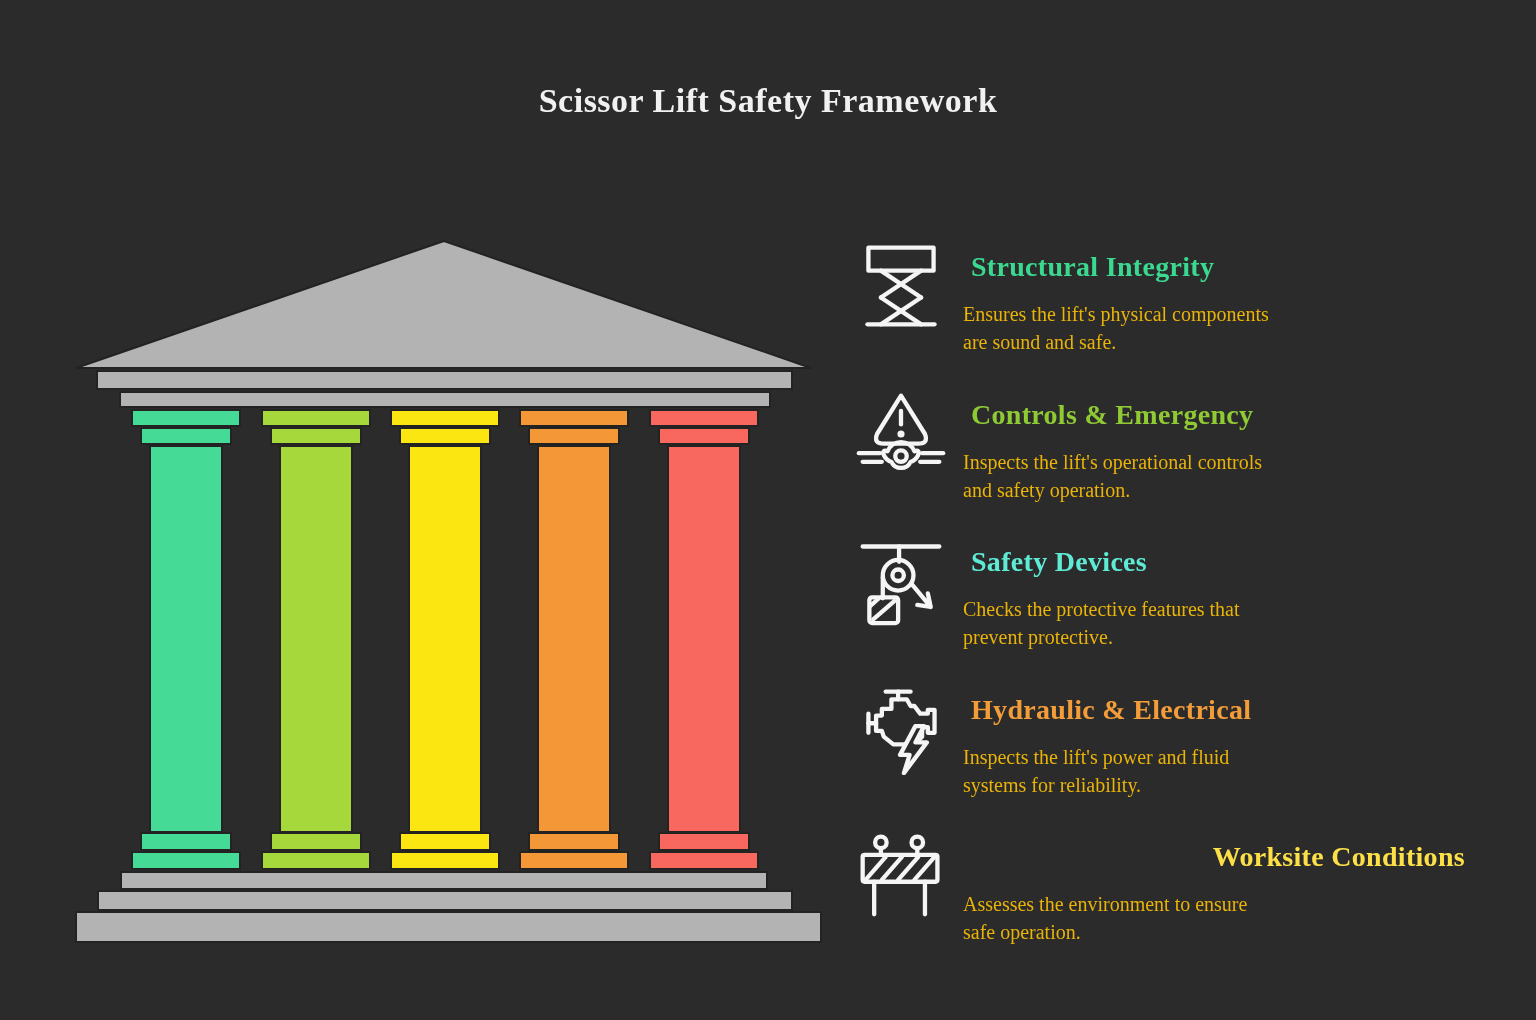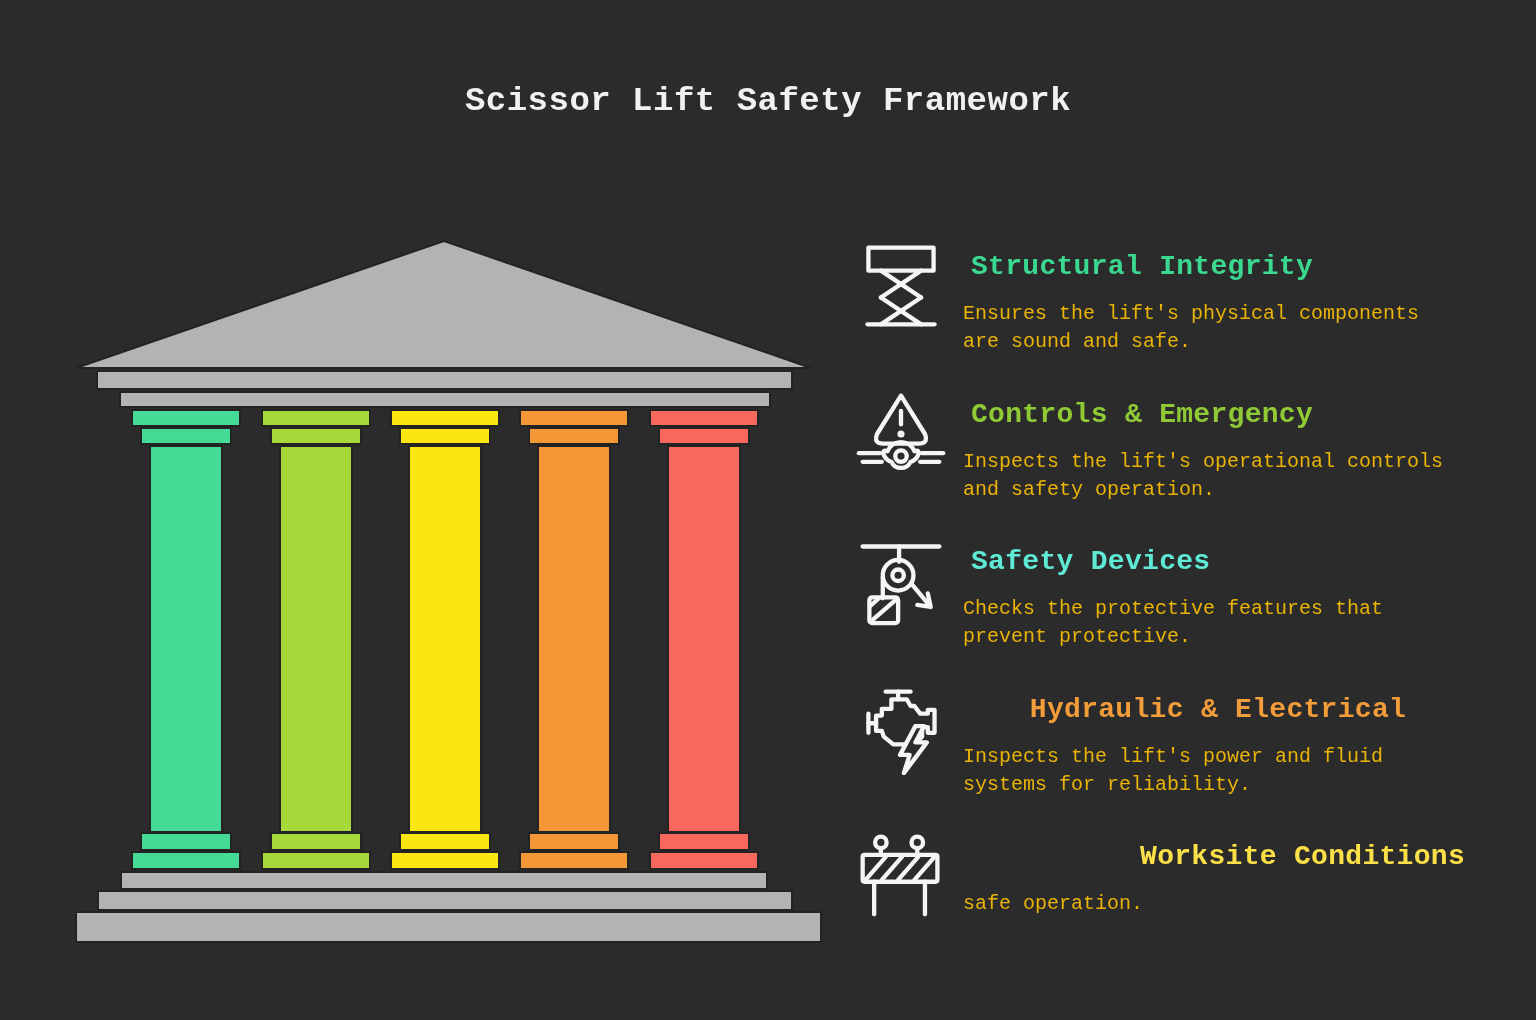--- a/index.html
+++ b/index.html
@@ -1,21 +1,21 @@
 <!DOCTYPE html>
 <html><head>
 <meta charset="utf-8">
 <style>
   html,body{margin:0;padding:0;background:#1e1e1e;}
   #canvas{
     position:relative;
     width:1536px;height:1020px;
     background:#2B2B2B;
     overflow:hidden;
-    font-family:Liberation Mono, monospace;
+    font-family:Liberation Serif, serif;
   }
   .title{
     position:absolute;
     top:82px;left:0;width:100%;
     text-align:center;
     font-size:34px;font-weight:bold;
     letter-spacing:0.5px;
     color:#F1F1F1;
   }
   .temple{position:absolute;left:0;top:0;}
@@ -186,21 +186,21 @@
           <line x1="32" y1="9" x2="58" y2="9"></line>
           <line x1="45" y1="9" x2="45" y2="17"></line>
           <path d="M28 27 L38 27 L38 17 L54 17 L58 24 L62 24 L68 32 L76 32 L76 28 L83 28 L83 52 L76 52 L76 46 L70 46 L70 56 L62 64 L40 64 L30 56 L28 50 L22 50 L22 34 L28 34 Z"></path>
           <line x1="14" y1="42" x2="22" y2="42"></line>
           <line x1="14" y1="32" x2="14" y2="52"></line>
         </g>
         <path d="M63 45 L47 75 L57 75 L51 94 L75 62 L63 62 L72 45 Z" fill="#2B2B2B" stroke="#F5F5F5" stroke-width="4.5" stroke-linejoin="round"></path>
       </svg>
     </div>
     <div class="section-text">
-      <h2 class="section-heading" style="color: rgb(243, 156, 58); text-align: center;">Hydraulic &amp; Electrical</h2>
+      <h2 class="section-heading" style="color: rgb(243, 156, 58);">Hydraulic &amp; Electrical</h2>
       <div class="section-desc">
         <div>Inspects the lift's power and fluid</div>
         <div>systems for reliability.</div>
       </div>
     </div>
   </div>
 
   <div class="section" style="top:830px">
     <div class="icon-box">
       <svg viewBox="0 0 96 96">
@@ -215,18 +215,19 @@
           <line x1="45" y1="52" x2="66" y2="28"></line>
           <line x1="62" y1="52" x2="83" y2="28"></line>
           <line x1="20" y1="54" x2="20" y2="88"></line>
           <line x1="73" y1="54" x2="73" y2="88"></line>
         </g>
       </svg>
     </div>
     <div class="section-text">
       <h2 class="section-heading" style="color: #fde047; text-align: right;">Worksite Conditions</h2>
       <div class="section-desc">
+        <div>Assesses the environment to ensure</div>
         <div>safe operation.</div>
       </div>
     </div>
   </div>
 
 </div>
 
 </body></html>

